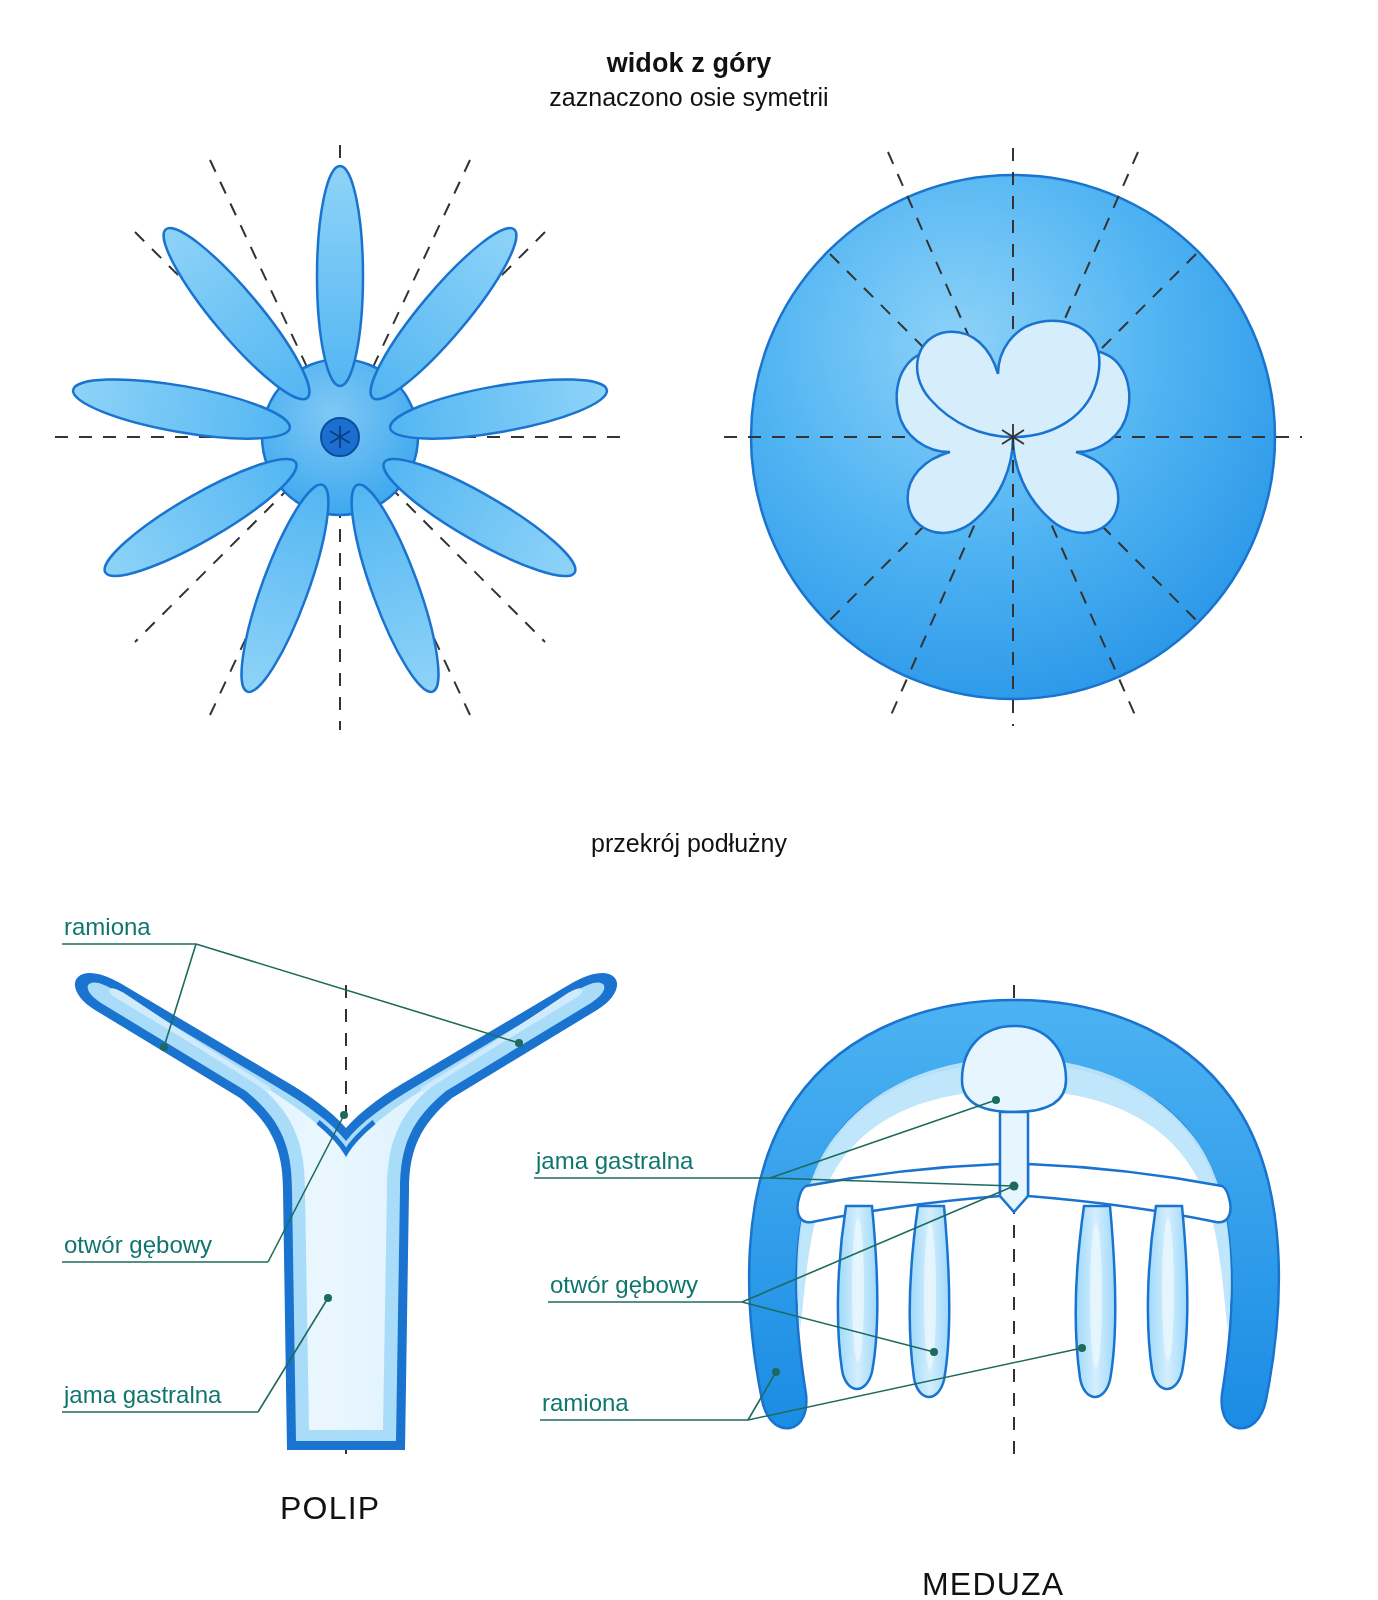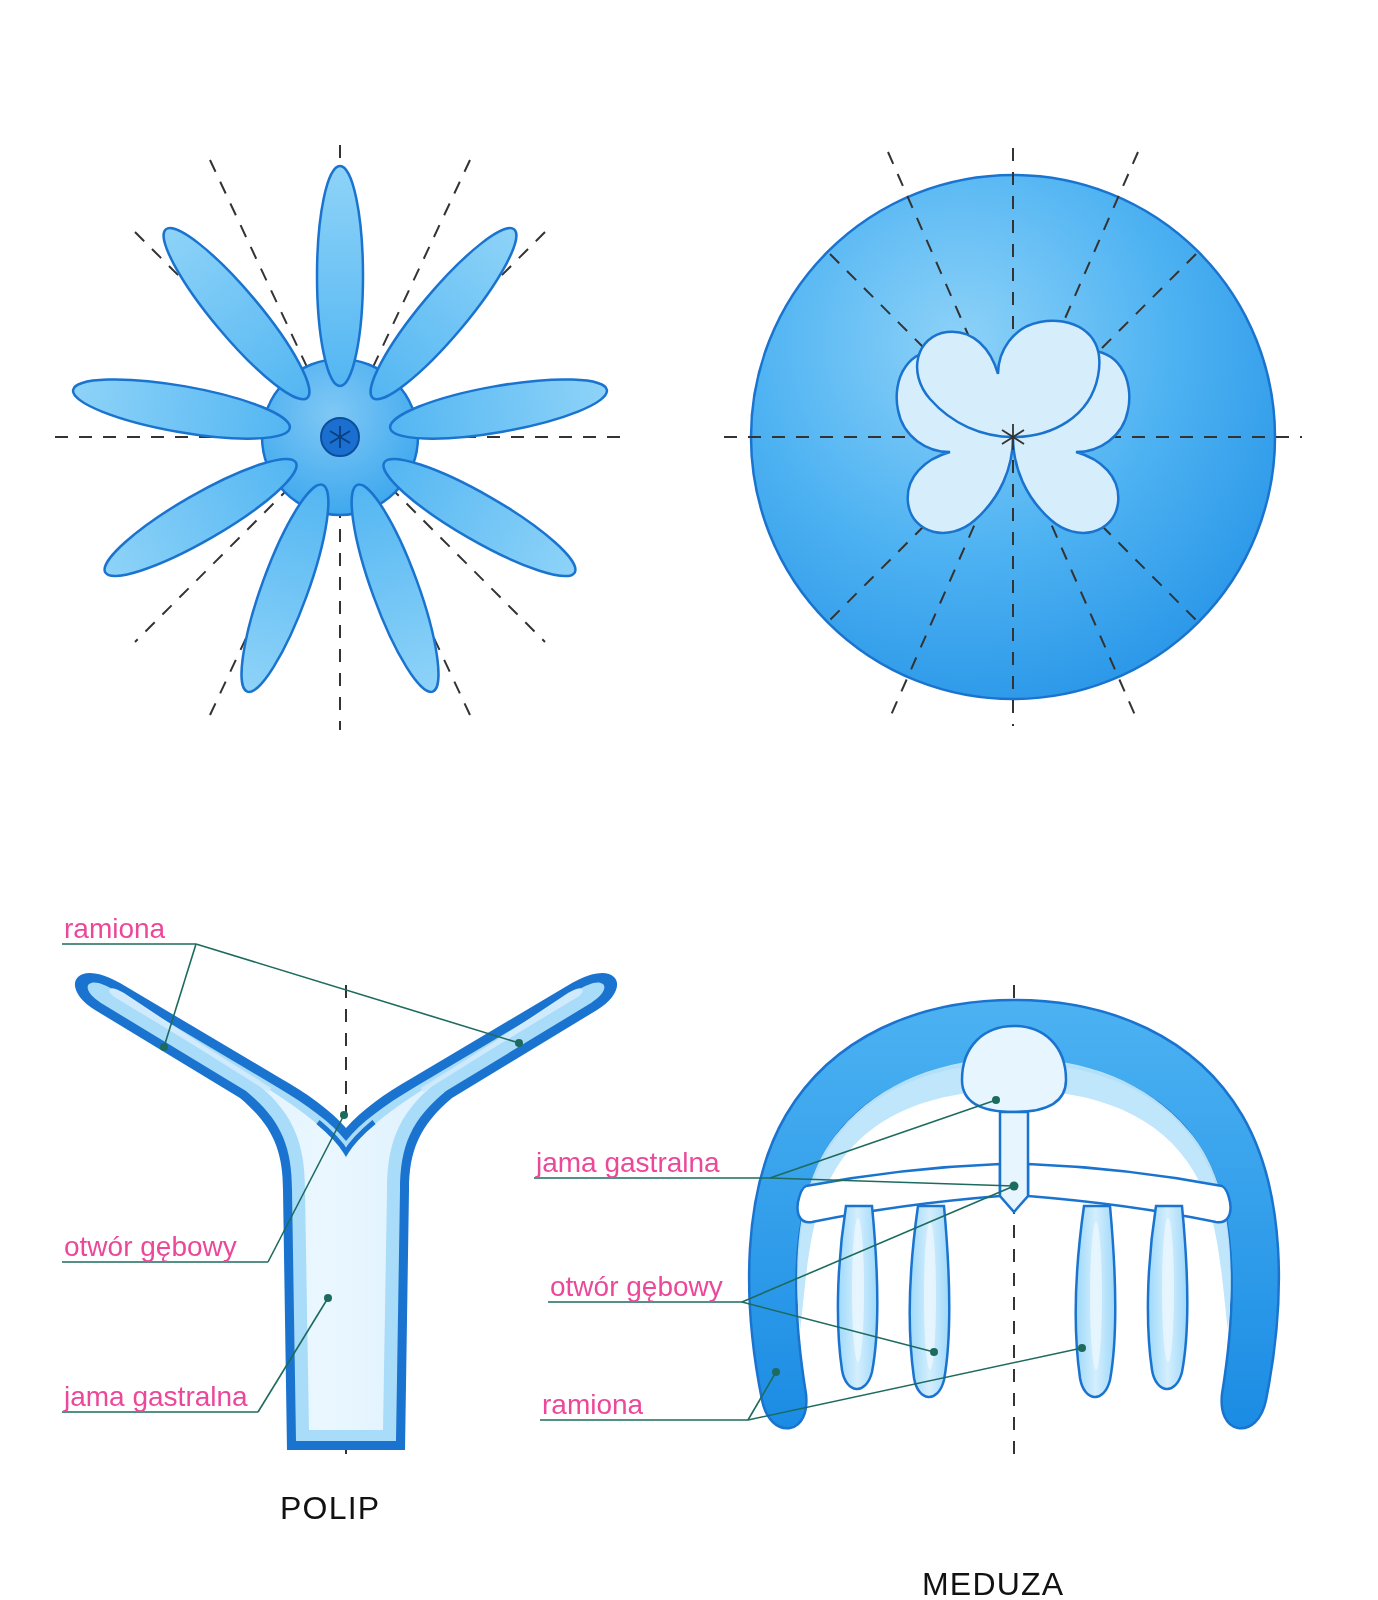--- a/index.html
+++ b/index.html
@@ -46,36 +46,40 @@
     position: absolute;
     font-size: 32px;
     font-weight: normal;
     letter-spacing: 1.2px;
   }
   #caption-polip { left: 280px; top: 1490px; }
   #caption-meduza { left: 922px; top: 1566px; }
 
   .label-text {
     position: absolute;
-    font-size: 28px;
-    color: #ec4899;
+    font-size: 24px;
+    color: #0f766e;
     white-space: nowrap;
   }
   svg { display: block; }
   .svg-layer {
     position: absolute;
     left: 0;
     top: 0;
   }
 </style>
 </head>
 <body>
 
 <div class="page">
 
+  <div class="section-heading" id="top-heading">
+    <p class="heading-title">widok z góry</p>
+    <p class="heading-sub">zaznaczono osie symetrii</p>
+  </div>
 
   <svg class="svg-layer" width="1378" height="1600" viewBox="0 0 1378 1600">
     <defs>
       <radialGradient id="gradDisc" cx="45%" cy="35%" r="70%">
         <stop offset="0%" stop-color="#7fc8f5"></stop>
         <stop offset="100%" stop-color="#3aa6ee"></stop>
       </radialGradient>
       <radialGradient id="gradBell" cx="40%" cy="32%" r="72%">
         <stop offset="0%" stop-color="#8dd2f8"></stop>
         <stop offset="55%" stop-color="#4fb3f2"></stop>
@@ -362,20 +366,21 @@
     <g fill="#1d6b5e">
       <circle cx="996" cy="1100" r="4"></circle>
       <circle cx="1014" cy="1186" r="4.5"></circle>
       <circle cx="934" cy="1352" r="4"></circle>
       <circle cx="776" cy="1372" r="4"></circle>
       <circle cx="1082" cy="1348" r="4"></circle>
     </g>
   </svg>
 
   <div class="section-heading" id="side-heading">
+    <p class="heading-sub">przekrój podłużny</p>
   </div>
 
   <div class="label-text" style="left:64px; top:913px;">ramiona</div>
 
   <div class="label-text" style="left:64px; top:1231px;">otwór gębowy</div>
 
   <div class="label-text" style="left:64px; top:1381px;">jama gastralna</div>
 
   <div class="label-text" style="left:536px; top:1147px;">jama gastralna</div>
 

